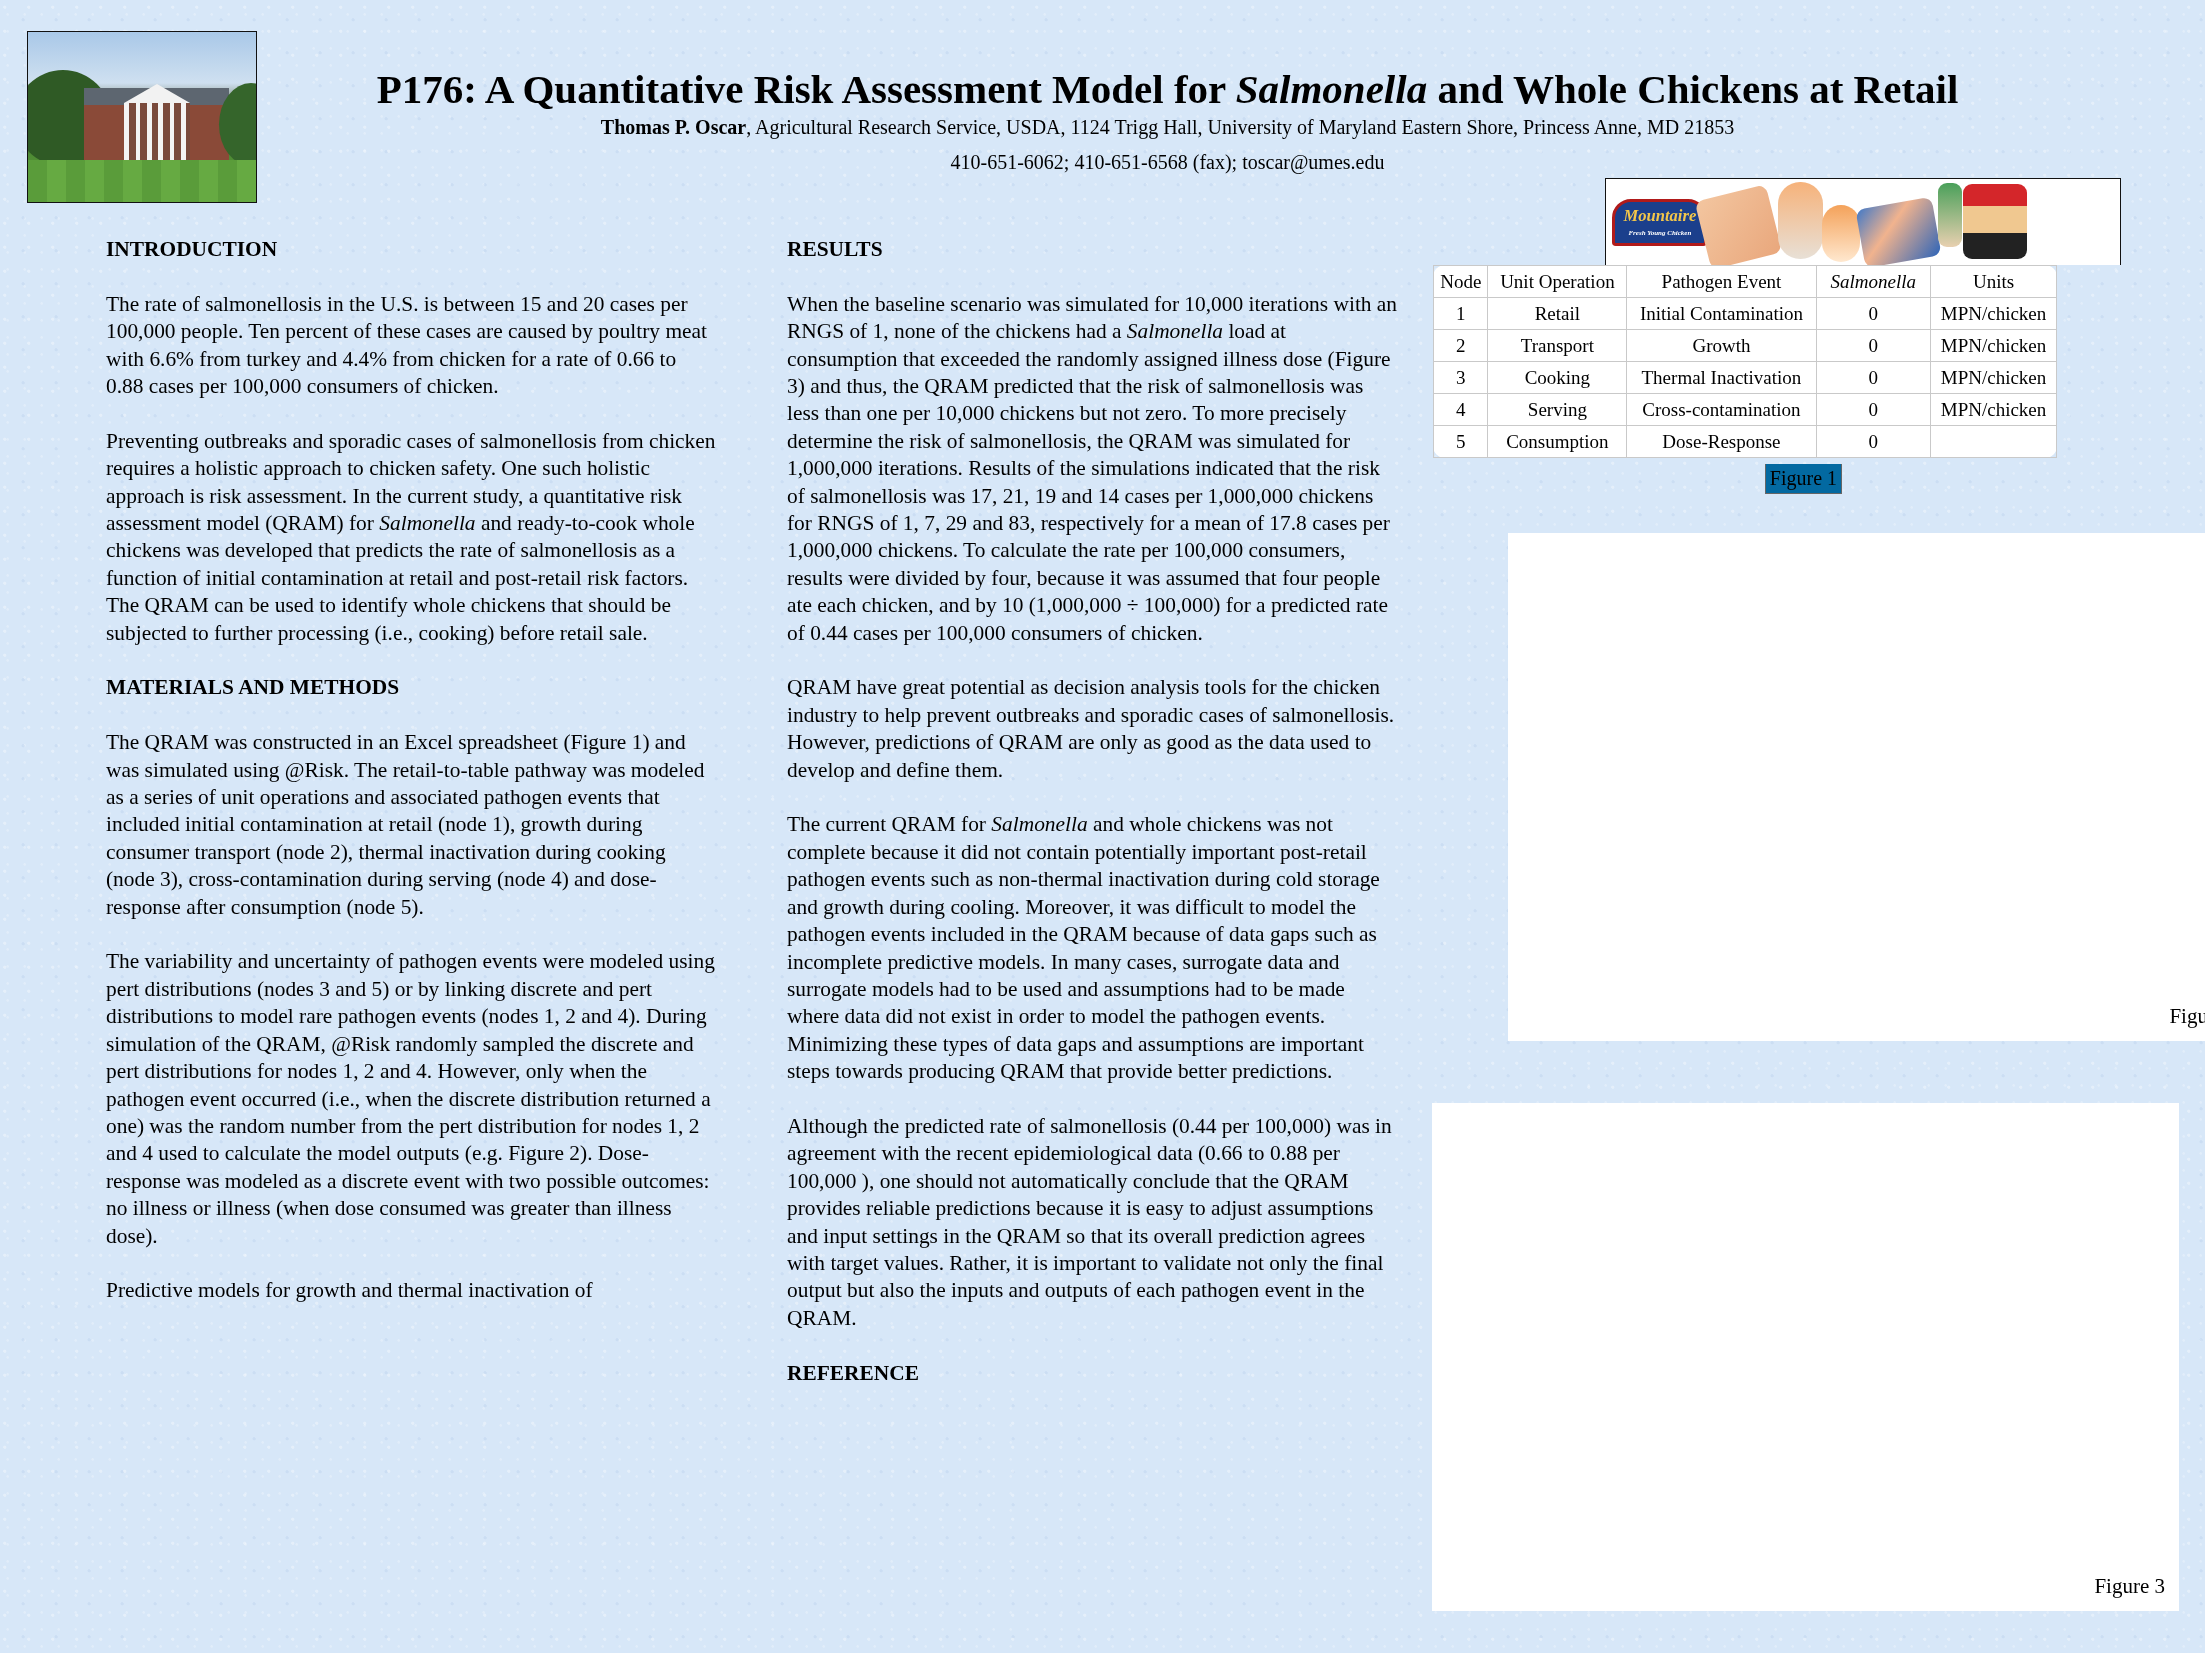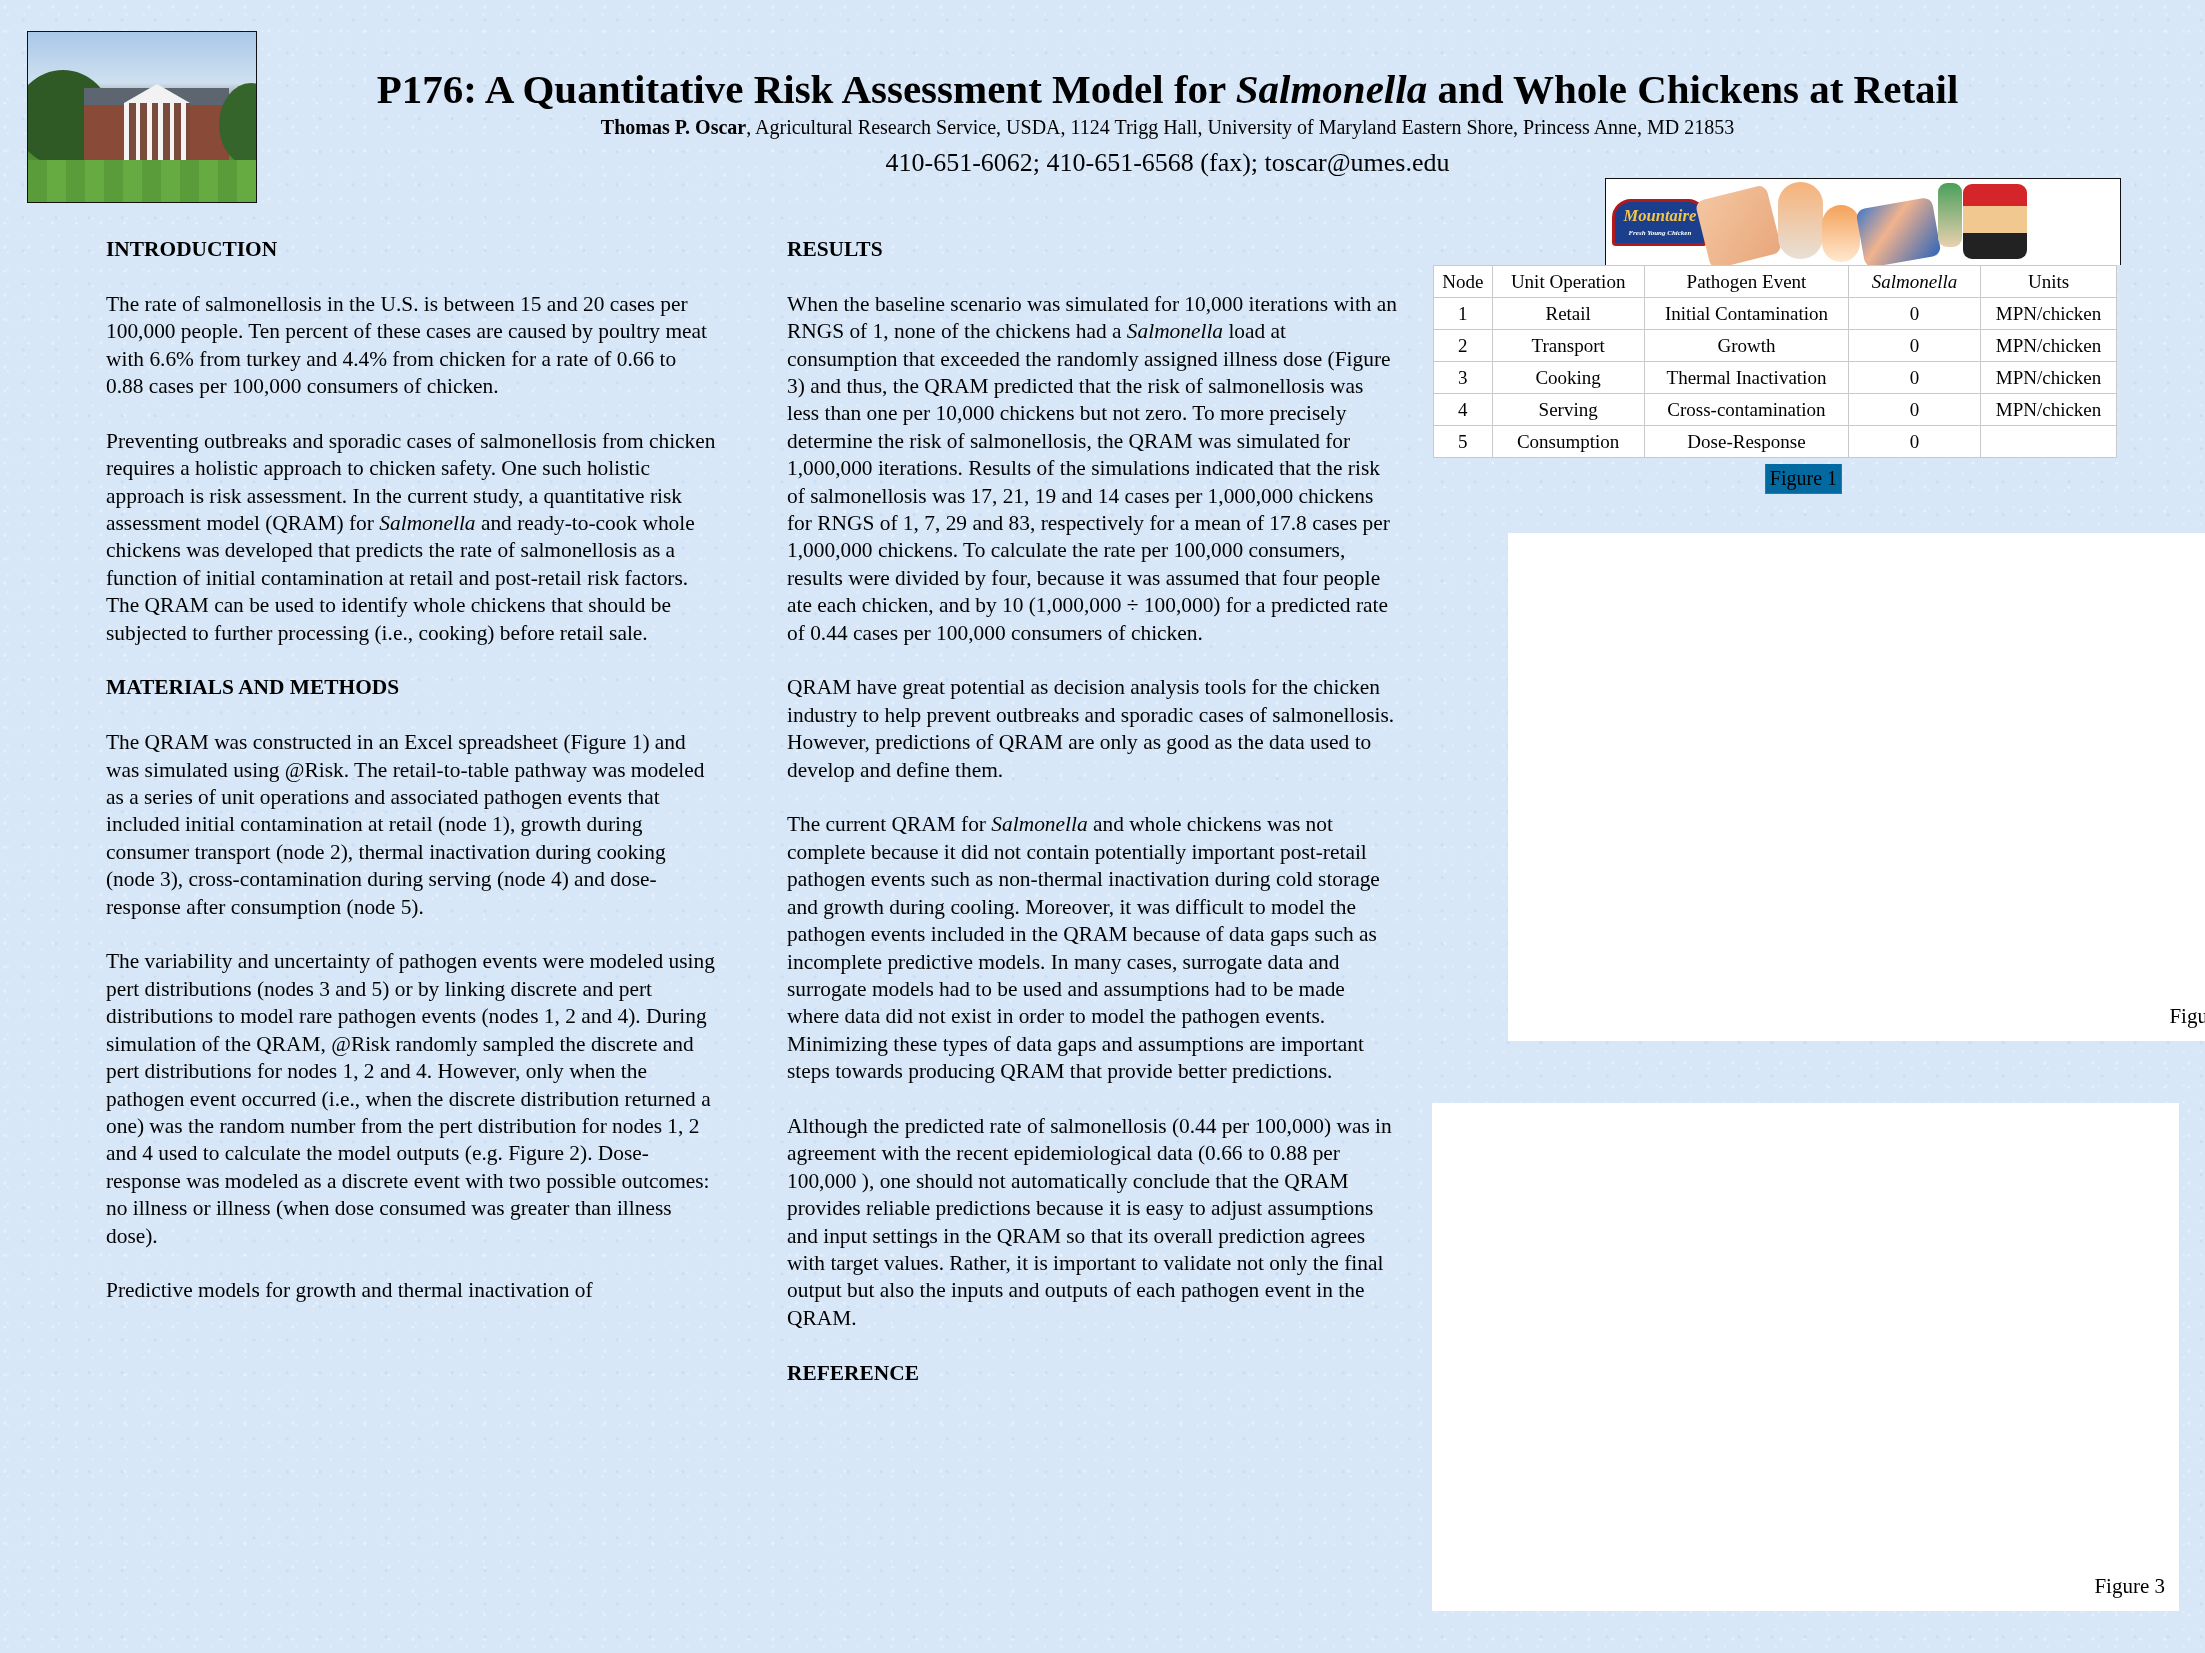--- a/index.html
+++ b/index.html
@@ -40,21 +40,21 @@
       font-size: 41px; font-weight: bold; line-height: 51px; white-space: nowrap;
     }
     #title em { font-style: italic; }
     #byline {
       left: 191px; top: 112px; width: 1953px; text-align: center;
       font-size: 20px; line-height: 31px; white-space: nowrap;
     }
     #byline b { font-weight: bold; }
     #contact {
       left: 191px; top: 147px; width: 1953px; text-align: center;
-      font-size: 26px; line-height: 31px; white-space: nowrap;
+      font-size: 20px; line-height: 31px; white-space: nowrap;
     }
 
     
     .col {
       width: 613px; font-size: 21.4px; line-height: 27.4px;
     }
     .col h2 {
       font-size: 21.4px; font-weight: bold; margin: 0 0 27.4px 0; line-height: 27.4px;
     }
     .col p { margin: 0 0 27.4px 0; }
@@ -71,22 +71,22 @@
     .pkg { position: absolute; border-radius: 9px; }
     #product-photo .logo {
       position: absolute; left: 6.4px; top: 20.4px; width: 89px; height: 41px;
       background: #1b3f8c; border: 3.2px solid #b11a1a; border-radius: 19px 19px 3.8px 3.8px;
       color: #f3c64a; font-style: italic; font-weight: bold; font-size: 16.6px; text-align: center; line-height: 28px;
     }
     #product-photo .logo small { display: block; font-size: 7px; line-height: 7.7px; color: #fff; font-style: italic; }
 
     
     #node-table {
-      left: 1433px; top: 265px; width: 684px;
-      border-collapse: collapse; background: #fff; font-size: 19px;
+      left: 1433px; top: 265px; width: 624px;
+      border-collapse: collapse; background: #fff; font-size: 19px; border-radius: 12px;
     }
     #node-table th, #node-table td {
       border: 1.9px solid #c9c9c9; height: 31px; padding: 0 3.8px; text-align: center;
       font-weight: normal; white-space: nowrap;
     }
     #node-table th.salm { font-style: italic; }
     #node-table col.c1 { width: 63px; }
     #node-table col.c2 { width: 167px; }
     #node-table col.c3 { width: 221px; }
     #node-table col.c4 { width: 151px; }

